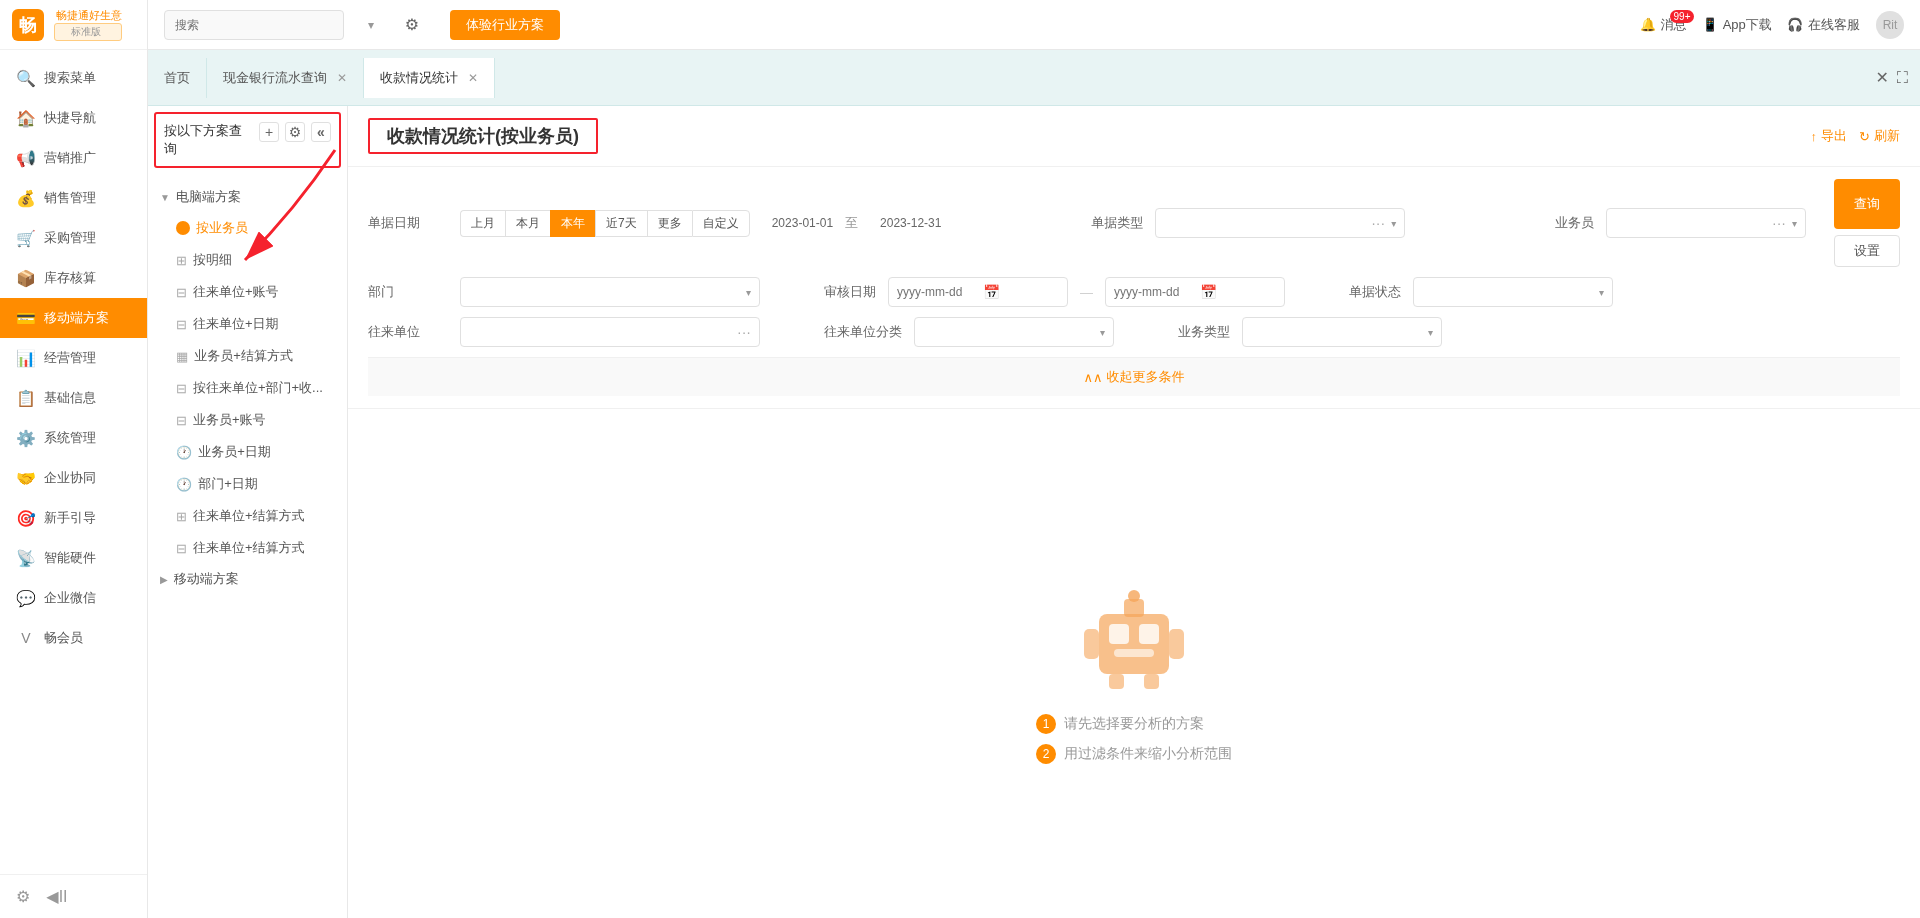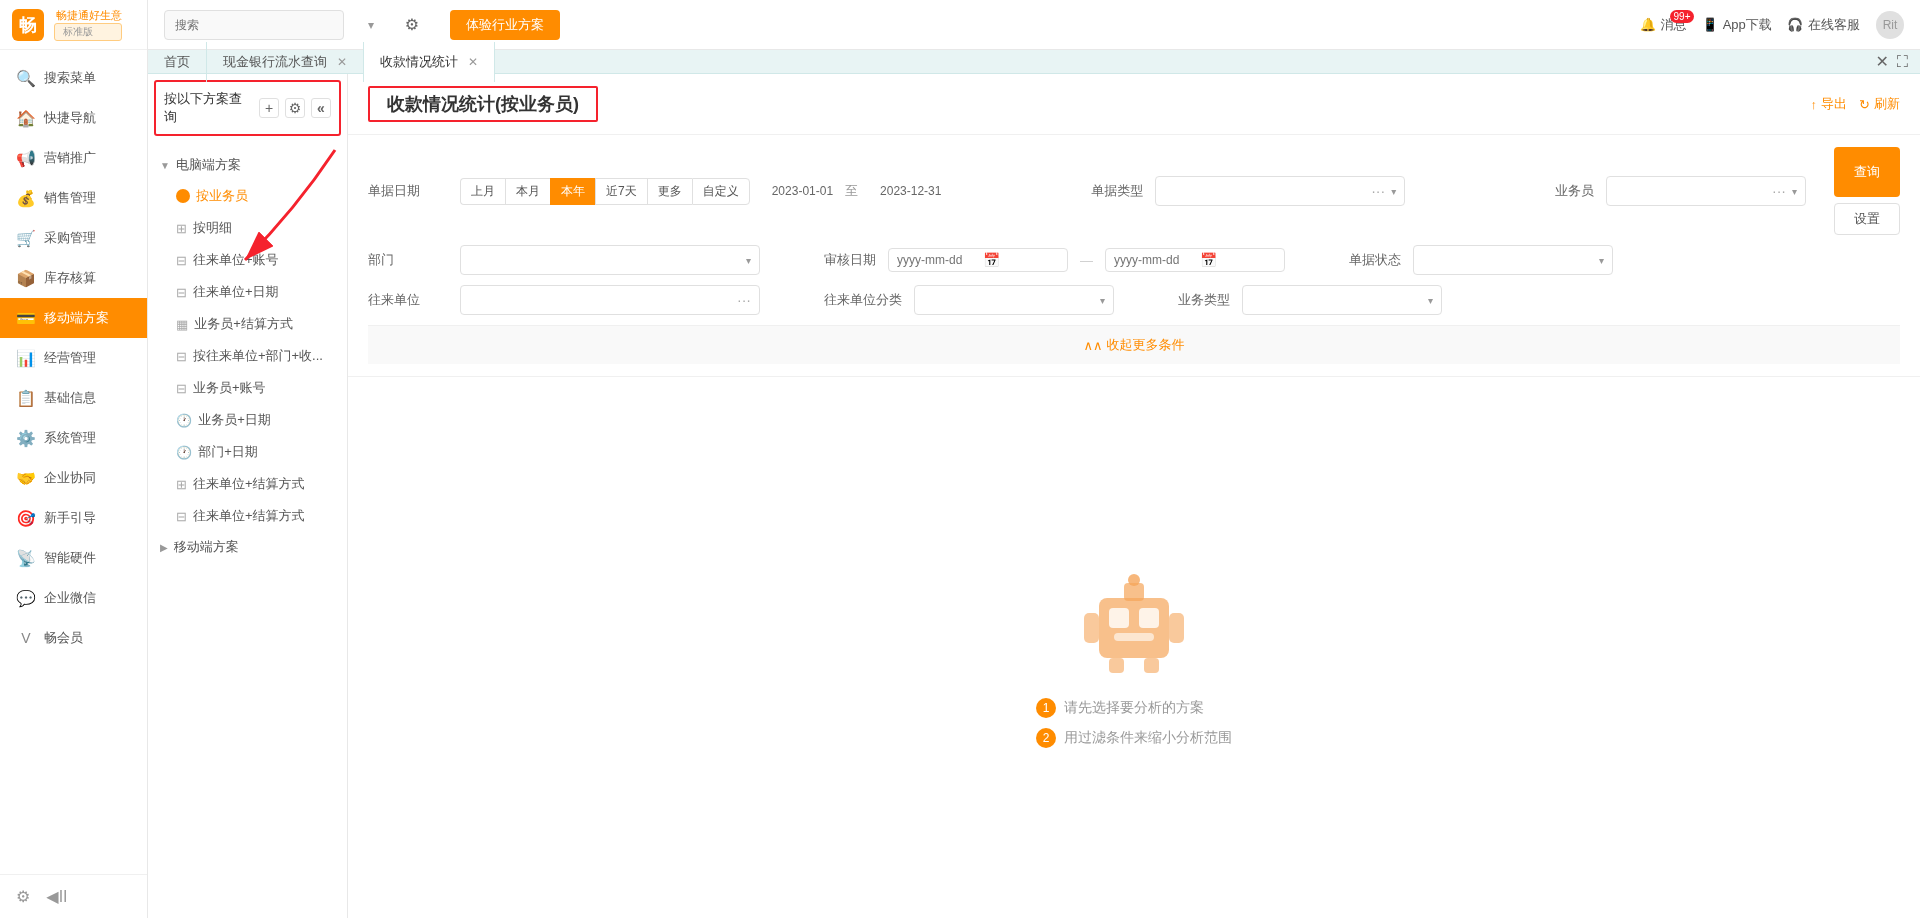--- a/index.html
+++ b/index.html
@@ -3,21 +3,21 @@
   <meta charset="utf-8">
   <style>
     * { box-sizing: border-box; margin: 0; padding: 0; }
     body { font-family: 'Microsoft YaHei', '微软雅黑', sans-serif; font-size: 13px; background: #f5f5f5; color: #333; display: flex; height: 918px; overflow: hidden; }
 
     
     .sidebar { width: 148px; background: #fff; display: flex; flex-direction: column; border-right: 1px solid #e8e8e8; flex-shrink: 0; }
     .sidebar-logo { height: 50px; display: flex; align-items: center; padding: 0 12px; background: #fff; border-bottom: 1px solid #f0f0f0; }
     .logo-icon { width: 32px; height: 32px; background: #ff8c00; border-radius: 6px; display: flex; align-items: center; justify-content: center; color: #fff; font-size: 18px; font-weight: bold; flex-shrink: 0; }
     .logo-text { margin-left: 6px; font-size: 11px; color: #ff8c00; line-height: 1.3; }
-    .logo-version { font-size: 10px; color: #999; background: #fff3e0; border: 1px solid #ffcc80; padding: 1px 8px; border-radius: 3px; margin-left: 4px; }
+    .logo-version { font-size: 10px; color: #999; background: #fff3e0; border: 1px solid #ffcc80; padding: 1px 16px; border-radius: 3px; margin-left: 4px; }
     .sidebar-nav { flex: 1; overflow-y: auto; padding: 8px 0; }
     .nav-item { display: flex; align-items: center; padding: 10px 16px; cursor: pointer; color: #555; font-size: 13px; border-radius: 0; transition: background 0.2s; }
     .nav-item.active { background: #ff8c00; color: #fff; }
     .nav-item .nav-icon { width: 20px; height: 20px; margin-right: 8px; display: flex; align-items: center; justify-content: center; font-size: 16px; flex-shrink: 0; }
     .nav-item .nav-label { font-size: 13px; }
     .sidebar-bottom { padding: 12px 16px; display: flex; gap: 16px; border-top: 1px solid #f0f0f0; }
     .sidebar-bottom-icon { color: #999; font-size: 16px; cursor: pointer; }
 
     
     .main { flex: 1; display: flex; flex-direction: column; overflow: hidden; }
@@ -30,34 +30,34 @@
     .header-gear { width: 28px; height: 28px; display: flex; align-items: center; justify-content: center; color: #666; cursor: pointer; font-size: 16px; }
     .header-trial-btn { background: #ff8c00; color: #fff; border: none; border-radius: 4px; padding: 6px 16px; font-size: 13px; cursor: pointer; }
     .header-right { display: flex; align-items: center; gap: 16px; }
     .header-msg { display: flex; align-items: center; gap: 4px; color: #555; font-size: 13px; cursor: pointer; position: relative; }
     .msg-badge { background: #f5222d; color: #fff; font-size: 10px; border-radius: 10px; padding: 1px 4px; position: absolute; top: -6px; right: -8px; }
     .header-app { display: flex; align-items: center; gap: 4px; color: #555; font-size: 13px; cursor: pointer; }
     .header-online { display: flex; align-items: center; gap: 4px; color: #555; font-size: 13px; cursor: pointer; }
     .header-avatar { width: 28px; height: 28px; border-radius: 50%; background: #e0e0e0; display: flex; align-items: center; justify-content: center; font-size: 12px; color: #999; }
 
     
-    .tab-bar { height: 24px; background: #e8f4f4; display: flex; align-items: center; padding: 0 0; flex-shrink: 0; border-bottom: 1px solid #d0e8e8; }
+    .tab-bar { height: 56px; background: #e8f4f4; display: flex; align-items: center; padding: 0 0; flex-shrink: 0; border-bottom: 1px solid #d0e8e8; }
     .tab-item { height: 40px; display: flex; align-items: center; padding: 0 16px; cursor: pointer; font-size: 13px; color: #555; border-right: 1px solid #d0e8e8; position: relative; gap: 6px; }
     .tab-item.active { background: #fff; color: #333; }
     .tab-item.home { background: transparent; }
     .tab-close { font-size: 12px; color: #999; cursor: pointer; margin-left: 4px; }
     .tab-bar-actions { margin-left: auto; display: flex; align-items: center; gap: 8px; padding-right: 12px; }
     .tab-action-btn { font-size: 16px; color: #666; cursor: pointer; }
 
     
     .page-content { flex: 1; display: flex; overflow: hidden; }
 
     
     .schema-panel { width: 200px; background: #fff; border-right: 1px solid #e8e8e8; display: flex; flex-direction: column; flex-shrink: 0; overflow: hidden; }
-    .schema-header { display: flex; align-items: center; padding: 12px 16px; border-bottom: 1px solid #f0f0f0; gap: 8px; }
+    .schema-header { display: flex; align-items: flex-start; padding: 12px 16px; border-bottom: 1px solid #f0f0f0; gap: 8px; }
     .schema-title { font-size: 13px; color: #333; flex: 1; }
     .schema-actions { display: flex; align-items: center; gap: 6px; }
     .schema-action-icon { width: 20px; height: 20px; display: flex; align-items: center; justify-content: center; color: #666; cursor: pointer; font-size: 14px; border: 1px solid #e0e0e0; border-radius: 3px; }
     .schema-list { flex: 1; overflow-y: auto; padding: 8px 0; }
     .schema-group { }
     .schema-group-header { display: flex; align-items: center; padding: 6px 12px; cursor: pointer; color: #555; font-size: 13px; }
     .schema-group-arrow { font-size: 10px; margin-right: 6px; color: #999; }
     .schema-item { display: flex; align-items: center; padding: 7px 12px 7px 28px; cursor: pointer; color: #555; font-size: 13px; gap: 6px; }
     .schema-item.active { color: #ff8c00; }
 
@@ -79,21 +79,21 @@
     .filter-label { color: #666; font-size: 13px; width: 80px; flex-shrink: 0; }
     .date-quick-btn { padding: 4px 10px; border: 1px solid #e0e0e0; background: #fff; font-size: 12px; color: #555; cursor: pointer; }
     .date-quick-btn:first-child { border-radius: 4px 0 0 4px; }
     .date-quick-btn.active { background: #ff8c00; color: #fff; border-color: #ff8c00; }
     .date-range-text { font-size: 12px; color: #666; margin-left: 10px; }
     .filter-select { height: 30px; border: 1px solid #e0e0e0; border-radius: 4px; padding: 0 8px; background: #fff; color: #333; font-size: 13px; cursor: pointer; display: flex; align-items: center; gap: 6px; min-width: 200px; }
     .filter-select-arrow { color: #999; font-size: 10px; margin-left: auto; }
     .filter-separator { color: #999; font-size: 13px; }
 
     
-    .date-input-box { display: flex; align-items: center; gap: 6px; border: 1px solid #e0e0e0; border-radius: 4px; padding: 0 8px; height: 24px; min-width: 180px; background: #fff; }
+    .date-input-box { display: flex; align-items: center; gap: 6px; border: 1px solid #e0e0e0; border-radius: 4px; padding: 0 8px; height: 30px; min-width: 180px; background: #fff; }
     .date-input { border: none; outline: none; font-size: 12px; color: #999; width: 80px; }
     .date-input-icon { color: #999; font-size: 14px; cursor: pointer; }
 
     
     .query-btn { background: #ff8c00; color: #fff; border: none; border-radius: 4px; padding: 16px 20px; font-size: 13px; cursor: pointer; }
     .setting-btn { background: #fff; color: #555; border: 1px solid #e0e0e0; border-radius: 4px; padding: 6px 16px; font-size: 13px; cursor: pointer; }
     .btn-group { display: flex; flex-direction: column; gap: 6px; }
 
     
     .collapse-bar { display: flex; align-items: center; justify-content: center; padding: 10px; background: #f9f9f9; border-top: 1px solid #f0f0f0; cursor: pointer; color: #ff8c00; font-size: 13px; gap: 4px; }

